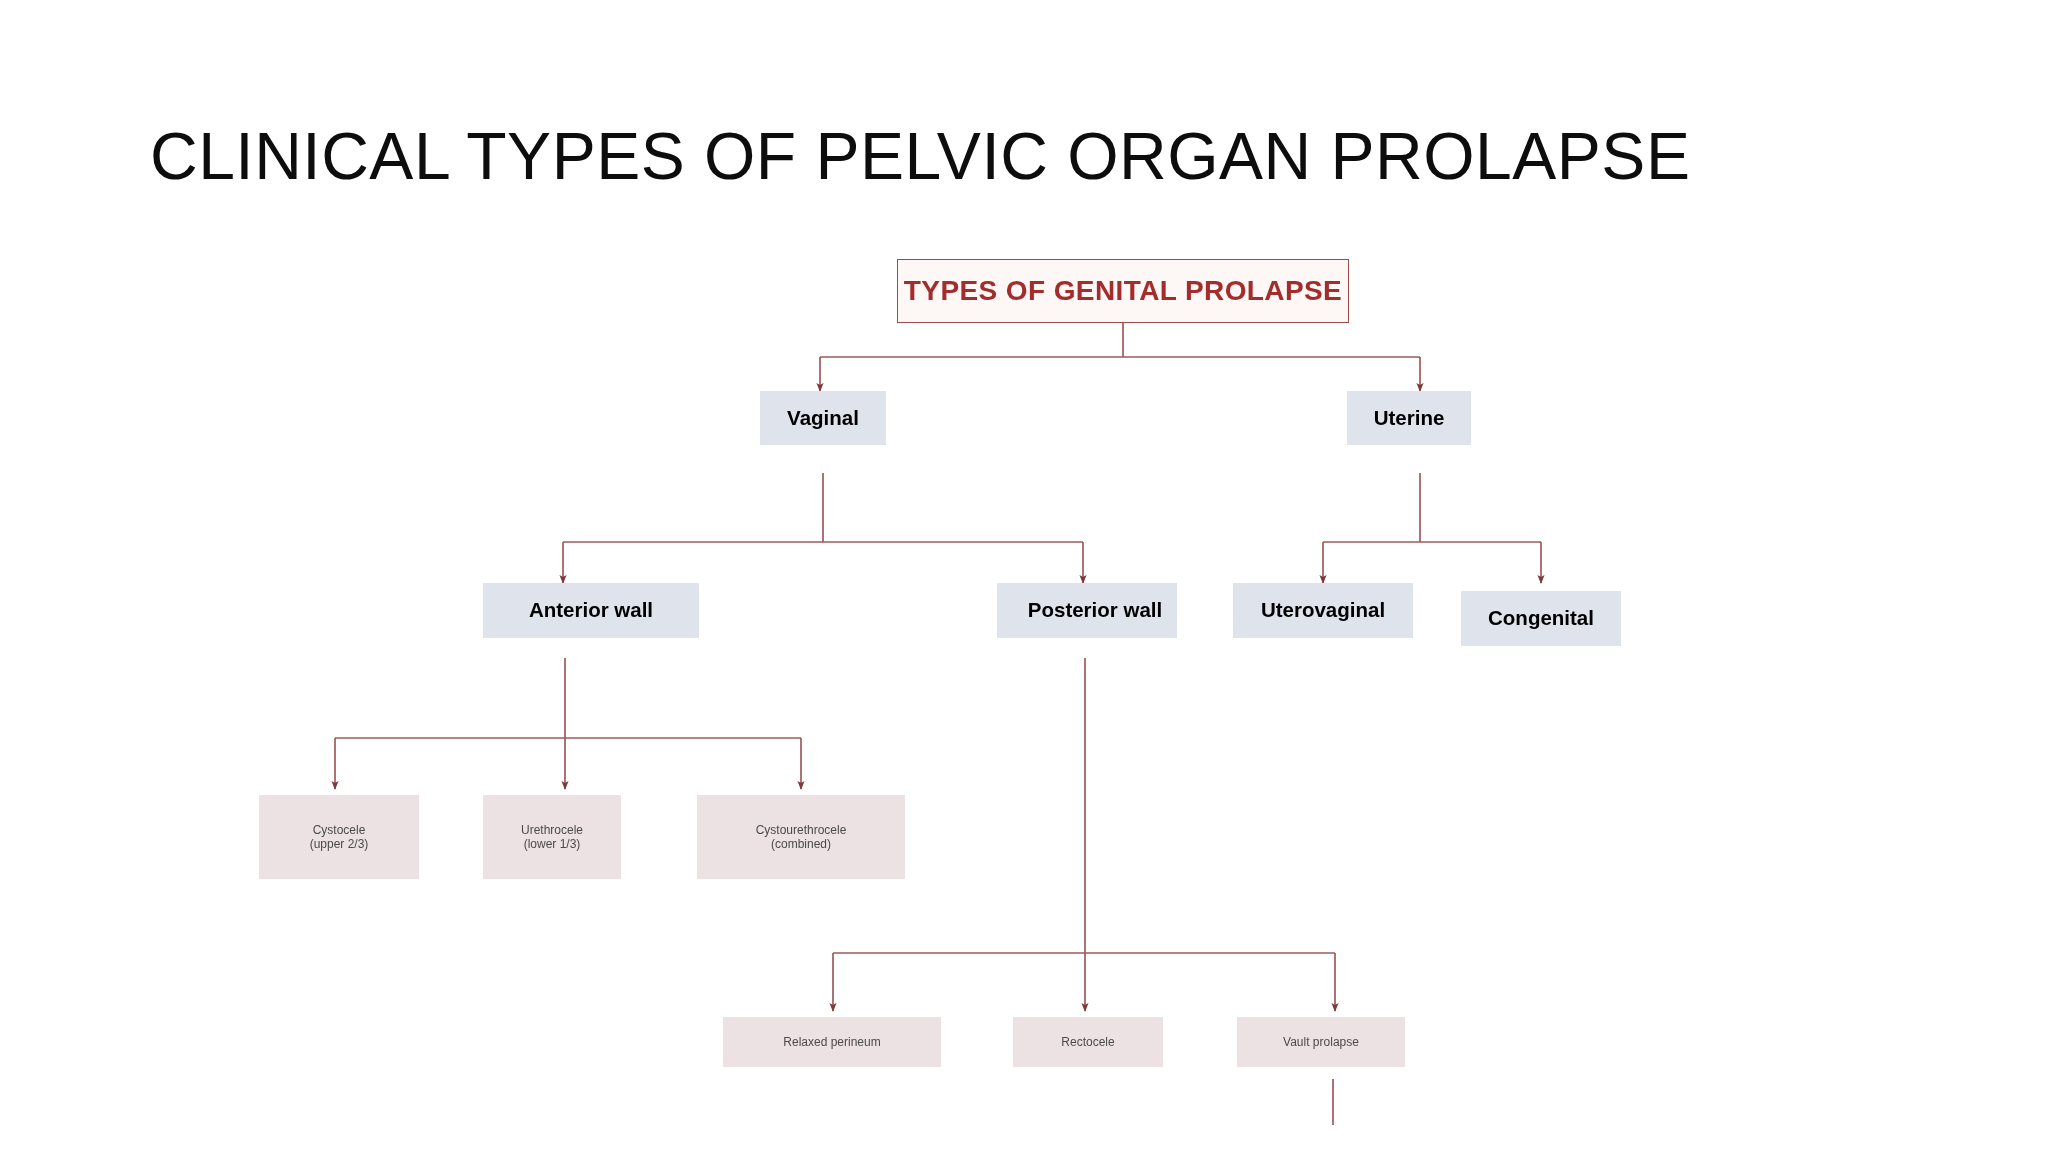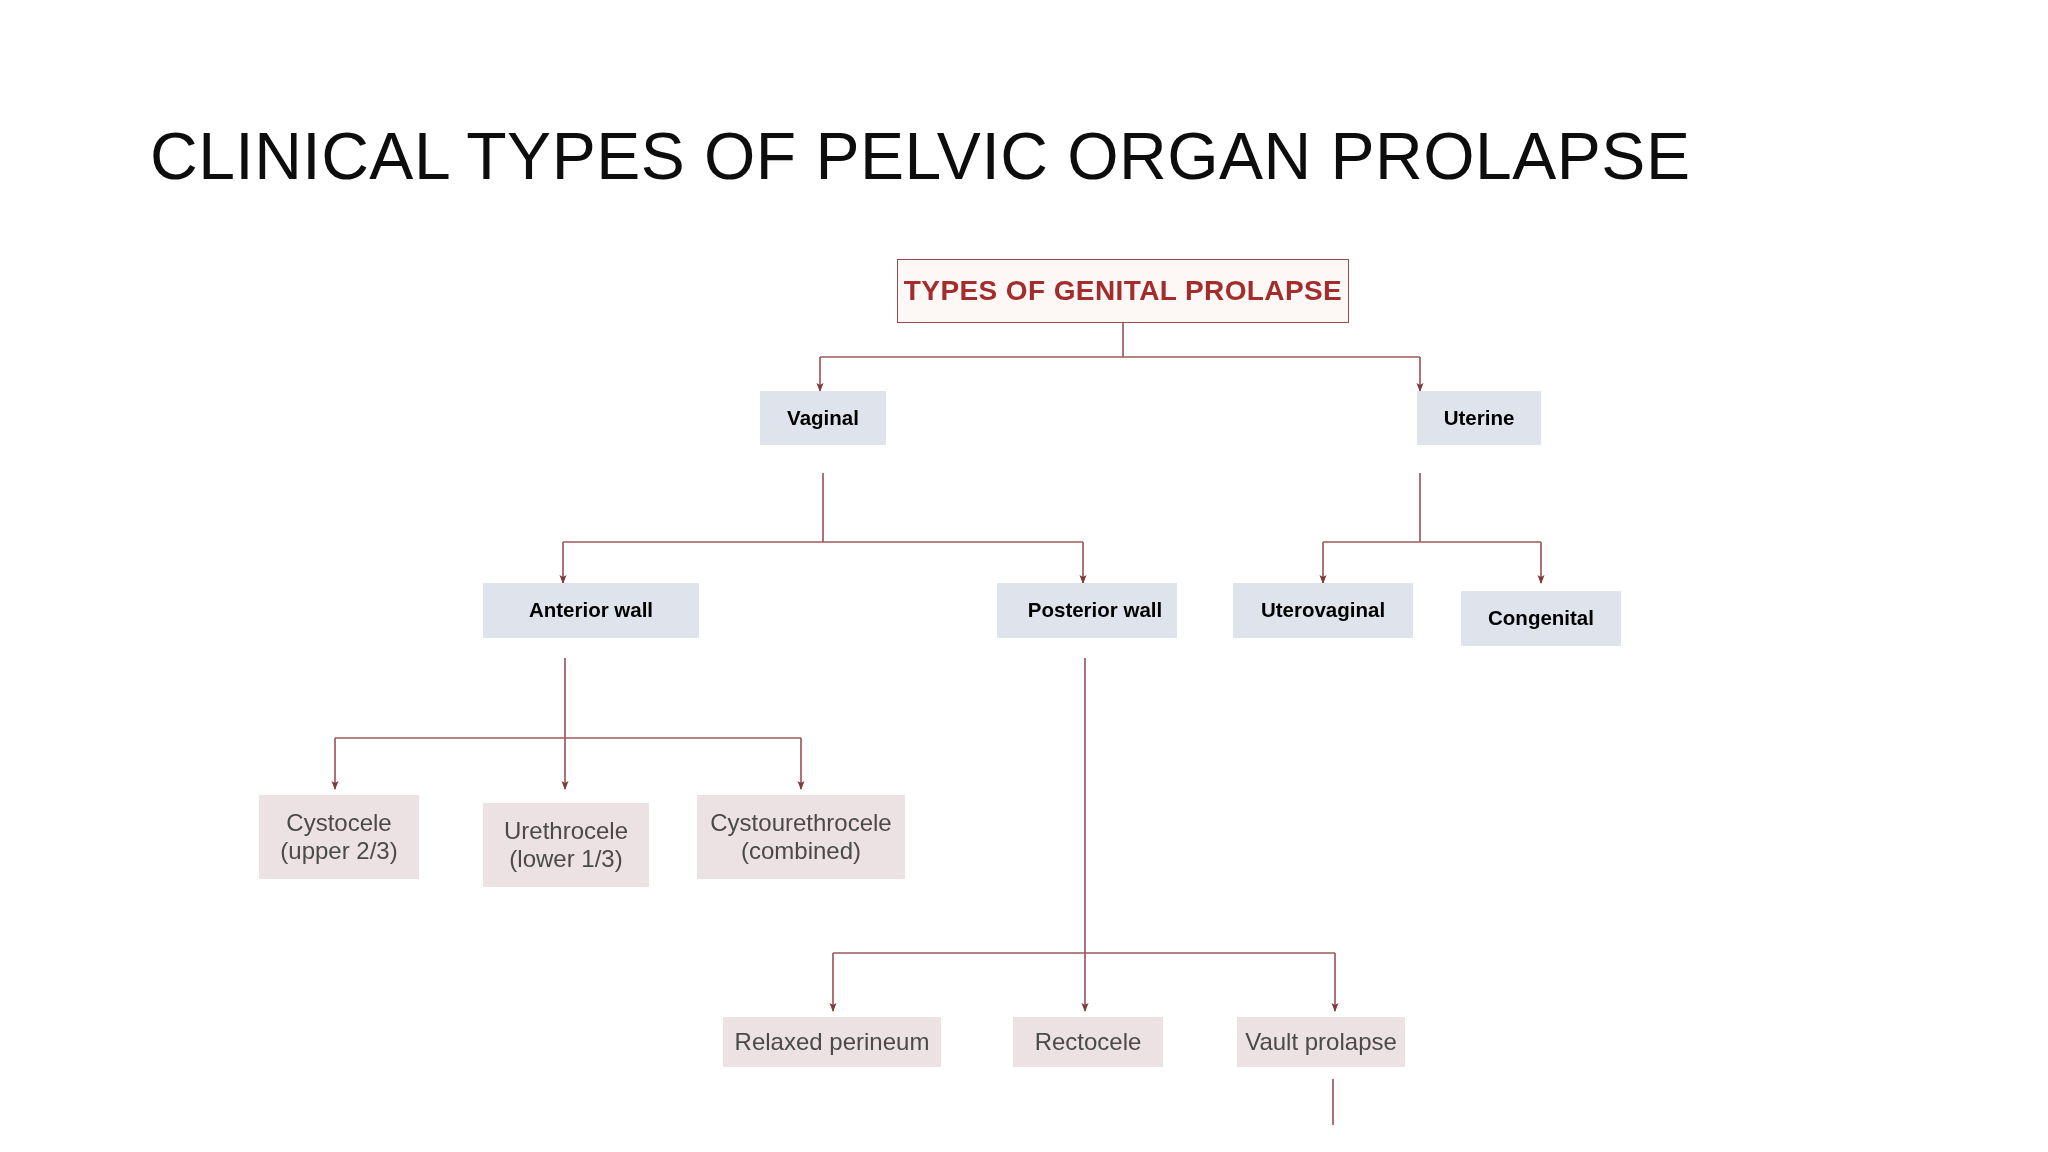--- a/index.html
+++ b/index.html
@@ -62,21 +62,21 @@
   .node-blue {
     background: #dfe3ec;
     color: #000000;
     font-weight: bold;
     font-size: 20.5px;
   }
   .node-pink {
     background: #ece2e3;
     color: #4a4a4a;
     font-weight: 400;
-    font-size: 24px;
+    font-size: 12px;
   }
   .node-line {
     display: block;
   }
 </style>
 </head>
 <body>
 
 <div id="slide">
 
@@ -141,42 +141,42 @@
       </g>
     </svg>
 
     <div class="node node-root" style="left:652px; top:54px; width:452px; height:64px;">
       <span class="node-line">TYPES OF GENITAL PROLAPSE</span>
     </div>
 
     <div class="node node-blue" style="left:515px; top:186px; width:126px; height:54px;">
       <span class="node-line">Vaginal</span>
     </div>
-    <div class="node node-blue" style="left:1172px; top:186px; width:124px; height:54px;">
+    <div class="node node-blue" style="left:1102px; top:186px; width:124px; height:54px;">
       <span class="node-line">Uterine</span>
     </div>
 
     <div class="node node-blue" style="left:238px; top:378px; width:216px; height:55px;text-align:right;">
       <span class="node-line">Anterior wall</span>
     </div>
     <div class="node node-blue" style="left:752px; top:378px; width:180px; height:55px;padding-left:16px;">
       <span class="node-line">Posterior wall</span>
     </div>
     <div class="node node-blue" style="left:988px; top:378px; width:180px; height:55px;">
       <span class="node-line">Uterovaginal</span>
     </div>
     <div class="node node-blue" style="left:1216px; top:378px; width:160px; height:55px;margin-top:8px;">
       <span class="node-line">Congenital</span>
     </div>
 
     <div class="node node-pink" style="left:14px; top:590px; width:160px; height:84px;">
       <span class="node-line">Cystocele</span>
       <span class="node-line">(upper 2/3)</span>
     </div>
-    <div class="node node-pink" style="left:238px; top:590px; width:166px; height:84px;margin-top:8px;">
+    <div class="node node-pink" style="left:238px; top:590px; width:138px; height:84px;">
       <span class="node-line">Urethrocele</span>
       <span class="node-line">(lower 1/3)</span>
     </div>
     <div class="node node-pink" style="left:478px; top:812px; width:218px; height:50px;">
       <span class="node-line">Relaxed perineum</span>
     </div>
 
     <div class="node node-pink" style="left:452px; top:590px; width:208px; height:84px;">
       <span class="node-line">Cystourethrocele</span>
       <span class="node-line">(combined)</span>

